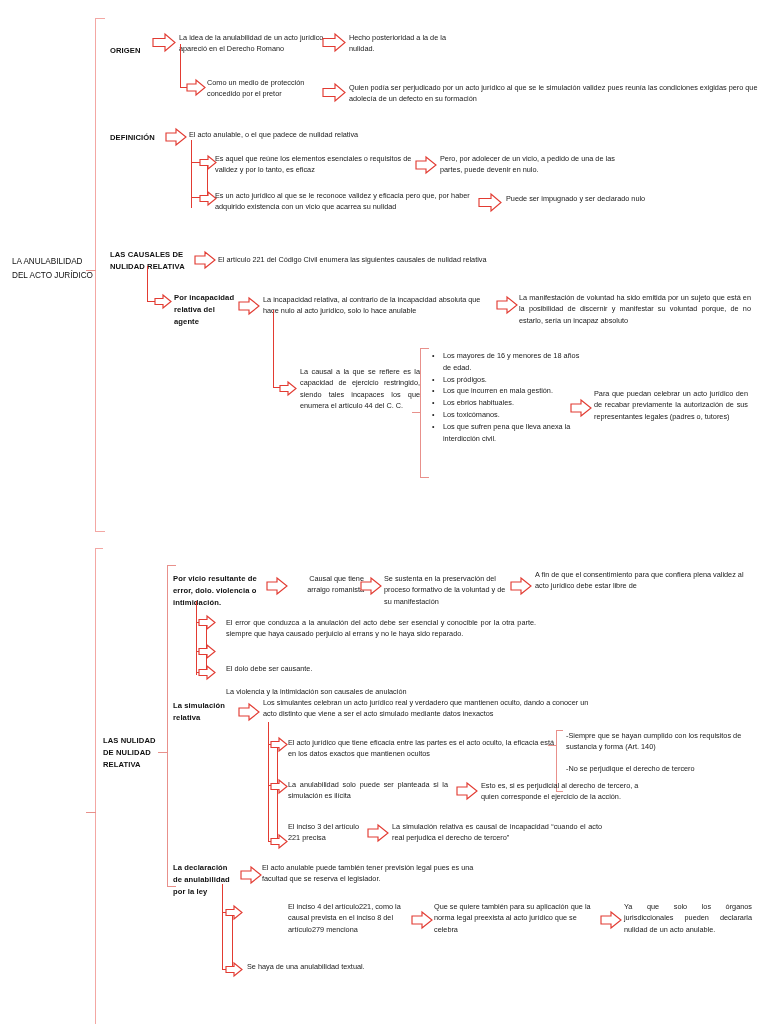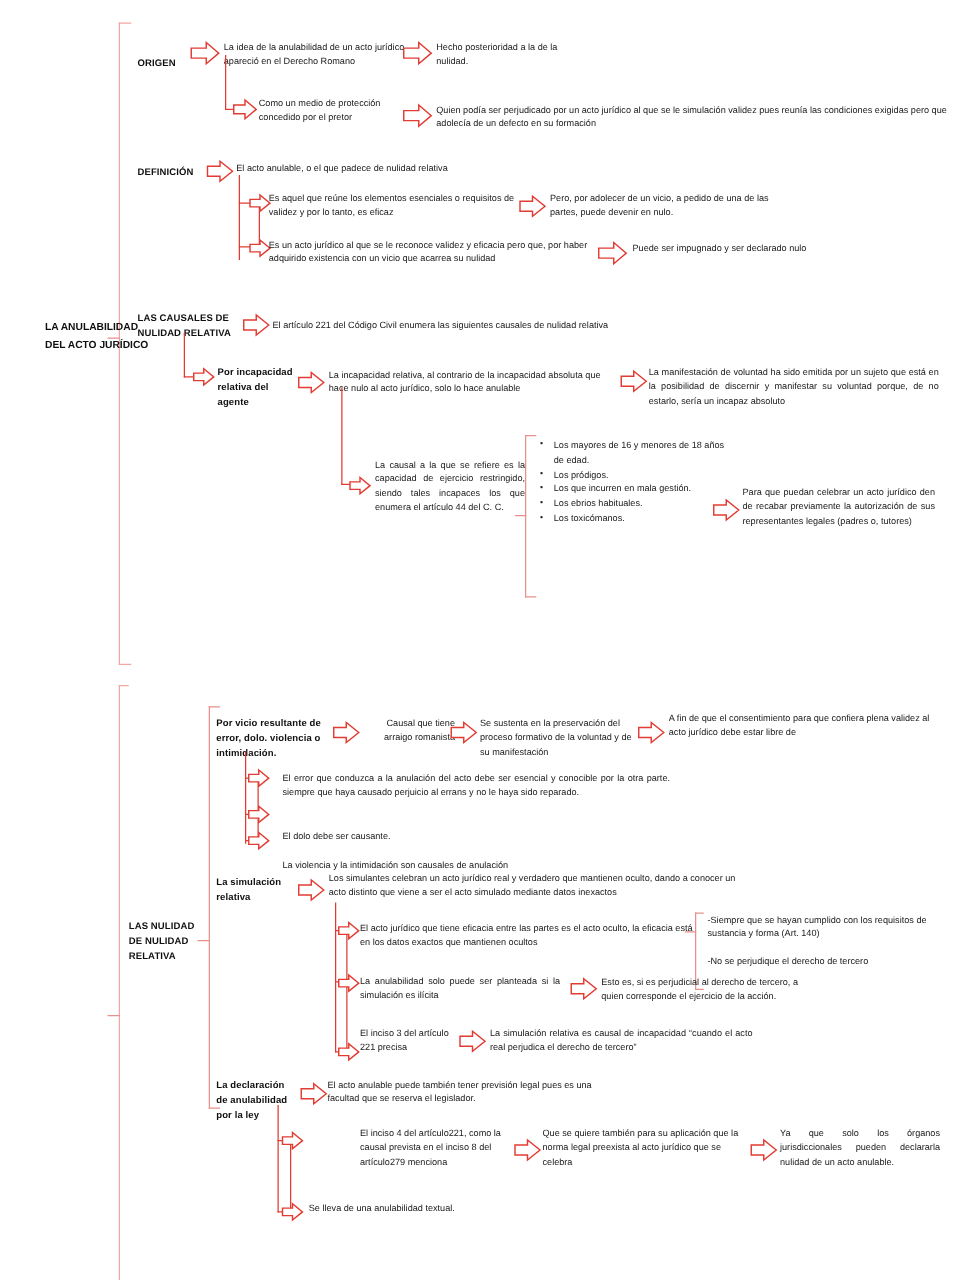--- a/index.html
+++ b/index.html
@@ -6,21 +6,21 @@
   body{
     width:768px;height:1024px;position:relative;overflow:hidden;
     font-family:"Liberation Sans","DejaVu Sans",sans-serif;
     color:#111111;
     -webkit-font-smoothing:antialiased;
   }
   .abs{position:absolute;}
   .txt{font-size:7.3px;line-height:1.55;color:#1a1a1a;}
   .txt.j{text-align:justify;}
   .hdr{font-size:7.6px;font-weight:bold;letter-spacing:.1px;line-height:1.55;color:#101010;}
-  .title{font-size:8.2px;font-weight:bold;line-height:1.7;color:#101010;margin-left:24px;}
+  .title{font-size:8.2px;font-weight:normal;line-height:1.7;color:#101010;}
 
   
   .arrow{position:absolute;}
   .arrow svg{display:block;overflow:visible;}
   .apoly{fill:#ffffff;stroke:#e23b32;stroke-width:1.15;stroke-linejoin:miter;}
 
   
   .ln{position:absolute;background:#e23b32;}
   .vline{width:1.1px;}
   .hline{height:1.1px;}
@@ -176,20 +176,21 @@
 
 <div class="lbrk" style="left:420px;top:348px;width:8px;height:128px;"></div>
 <div class="tick" style="left:412px;top:412px;width:9px;"></div>
 <div class="abs" style="left:432px;top:350px;width:148px;">
   <ul class="bl">
     <li>Los mayores de 16 y menores de 18 años de edad.</li>
     <li>Los pródigos.</li>
     <li>Los que incurren en mala gestión.</li>
     <li>Los ebrios habituales.</li>
     <li>Los toxicómanos.</li>
+    <li>Los que sufren pena que lleva anexa la interdicción civil.</li>
   </ul>
 </div>
 
 <div class="arrow" style="left:570px;top:399px;">
   <svg width="22" height="18" viewBox="0 0 22 18">
       <polygon class="apoly" points="1,5 11,5 11,1 21,9 11,17 11,13 1,13"></polygon>
     </svg>
 </div>
 <div class="abs txt j" style="left:594px;top:388px;width:154px;">Para que puedan celebrar un acto jurídico den de recabar previamente la autorización de sus representantes legales (padres o, tutores)</div>
 
@@ -350,13 +351,13 @@
       <polygon class="apoly" points="1,5 11,5 11,1 21,9 11,17 11,13 1,13"></polygon>
     </svg>
 </div>
 <div class="abs txt j" style="left:624px;top:901px;width:128px;">Ya que solo los órganos jurisdiccionales pueden declararla nulidad de un acto anulable.</div>
 
 <div class="arrow" style="left:225px;top:962px;">
   <svg width="18" height="15" viewBox="0 0 18 15">
       <polygon class="apoly" points="1,4.5 9,4.5 9,1 17,7.5 9,14 9,10.5 1,10.5"></polygon>
     </svg>
 </div>
-<div class="abs txt" style="left:247px;top:961px;width:200px;">Se lleva de una anulabilidad textual.</div>
+<div class="abs txt" style="left:247px;top:961px;width:200px;">Se haya de una anulabilidad textual.</div>
 
 </body></html>

